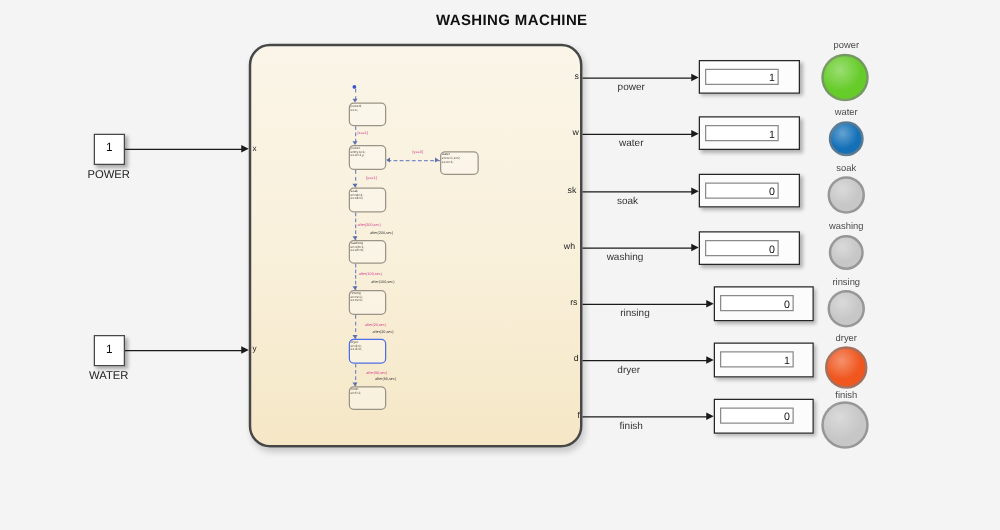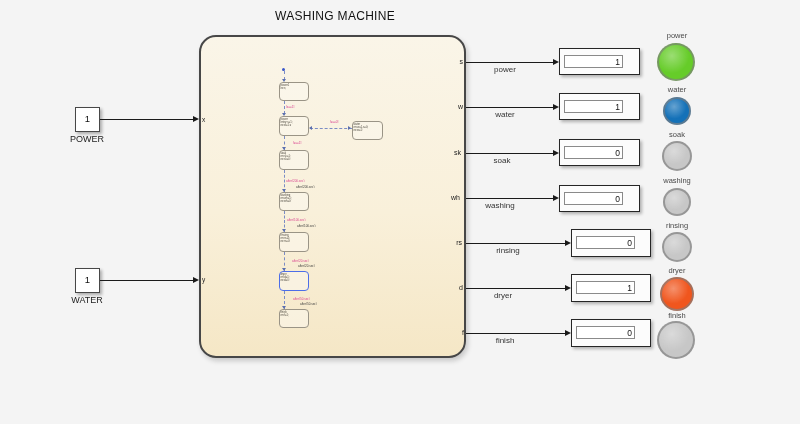--- a/index.html
+++ b/index.html
@@ -1,21 +1,21 @@
 <!DOCTYPE html>
 <html><head>
 <meta charset="utf-8">
 <style>
   html,body{margin:0;padding:0;background:#e9e9e9;}
   *{box-sizing:border-box;font-family:"Liberation Sans", sans-serif;}
   .canvas{position:relative;width:800px;height:424px;background:#f4f4f4;overflow:hidden;}
   .abs{position:absolute;}
 
   
-  .model-title{left:200px;top:9px;width:270px;text-align:center;font-size:12px;font-weight:normal;color:#111;letter-spacing:.3px;}
+  .model-title{left:200px;top:9px;width:270px;text-align:right;font-size:12px;font-weight:bold;color:#111;letter-spacing:.3px;}
 
   
   .chart{left:199px;top:35px;width:267px;height:323px;border:2px solid #474747;border-radius:17px;
          background:linear-gradient(180deg,#faf5e8 0%,#f9f0da 55%,#f5e7c6 100%);
          box-shadow:2px 3px 5px rgba(0,0,0,.18);}
   .portlbl{font-size:7px;color:#222;}
   .inportlbl{font-size:6.5px;color:#222;}
 
   
   .srcblk{width:25px;height:25px;background:#fff;border:1.4px solid #474747;box-shadow:2px 2px 3px rgba(0,0,0,.3);

